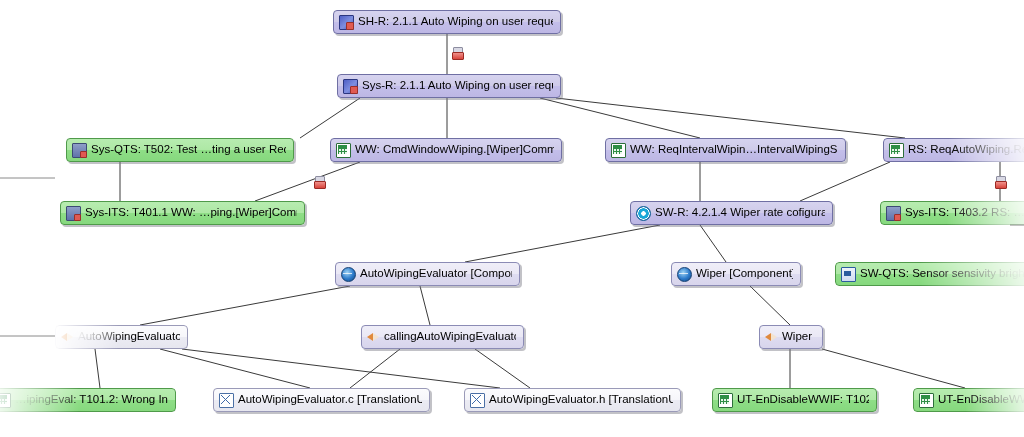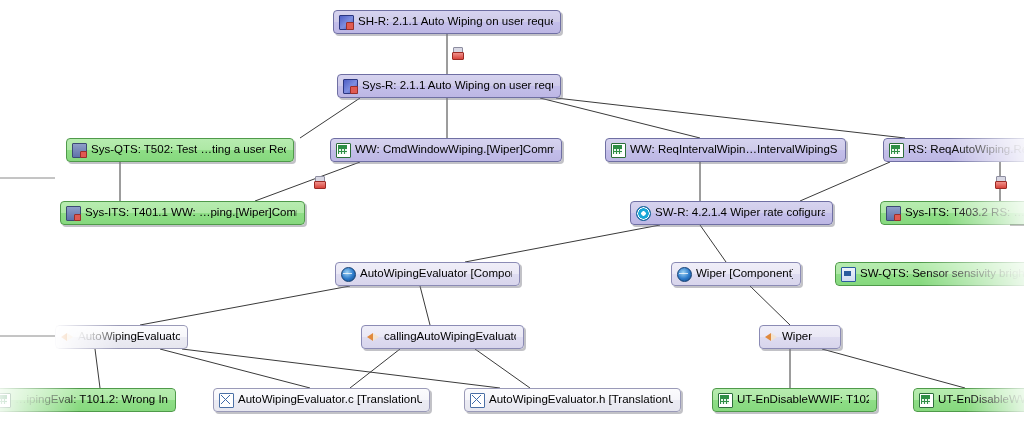--- a/index.html
+++ b/index.html
@@ -306,21 +306,21 @@
         <span class="label">SW-QTS: Sensor sensivity brightness…</span>
       </div>
       <div class="node white fade-left dim-left" style="left: 55px; top: 325px; width: 133px;">
         <span class="ic ic-function"></span>
         <span class="label">AutoWipingEvaluator</span>
       </div>
       <div class="node lavender" style="left: 361px; top: 325px; width: 163px;">
         <span class="ic ic-function"></span>
         <span class="label">callingAutoWipingEvaluator</span>
       </div>
-      <div class="node lavender" style="left: 759px; top: 325px; width: 82px;">
+      <div class="node lavender" style="left: 759px; top: 325px; width: 64px;">
         <span class="ic ic-function"></span>
         <span class="label">Wiper</span>
       </div>
       <div class="node green fade-left dim-left" style="left: -10px; top: 388px; width: 186px;">
         <span class="ic ic-worksheet"></span>
         <span class="label">…ipingEval: T101.2: Wrong Input</span>
       </div>
       <div class="node white" style="left: 213px; top: 388px; width: 217px;">
         <span class="ic ic-translationunit"></span>
         <span class="label">AutoWipingEvaluator.c [TranslationUnit]</span>

